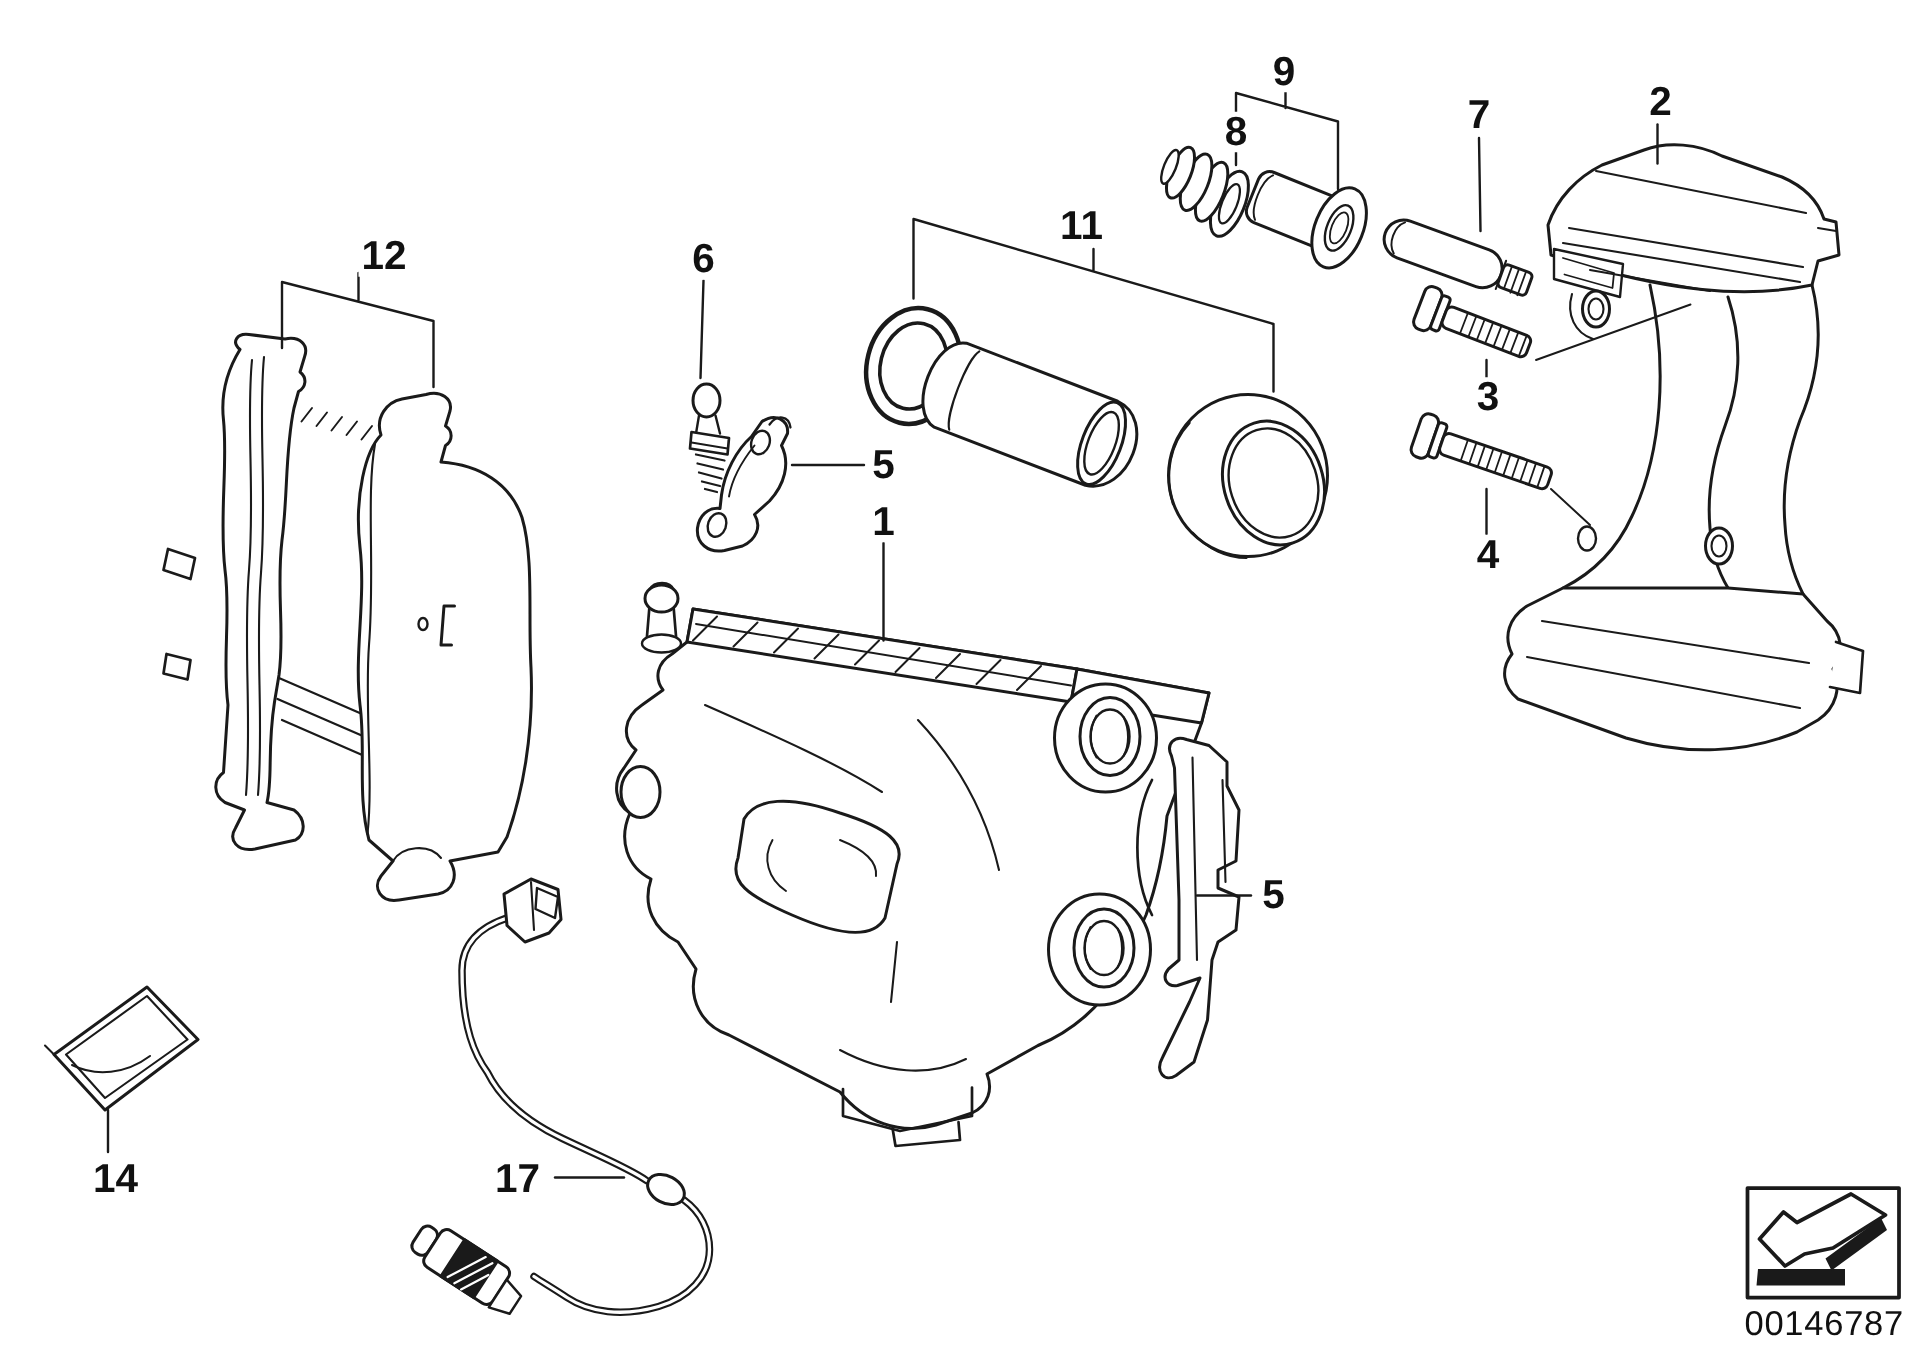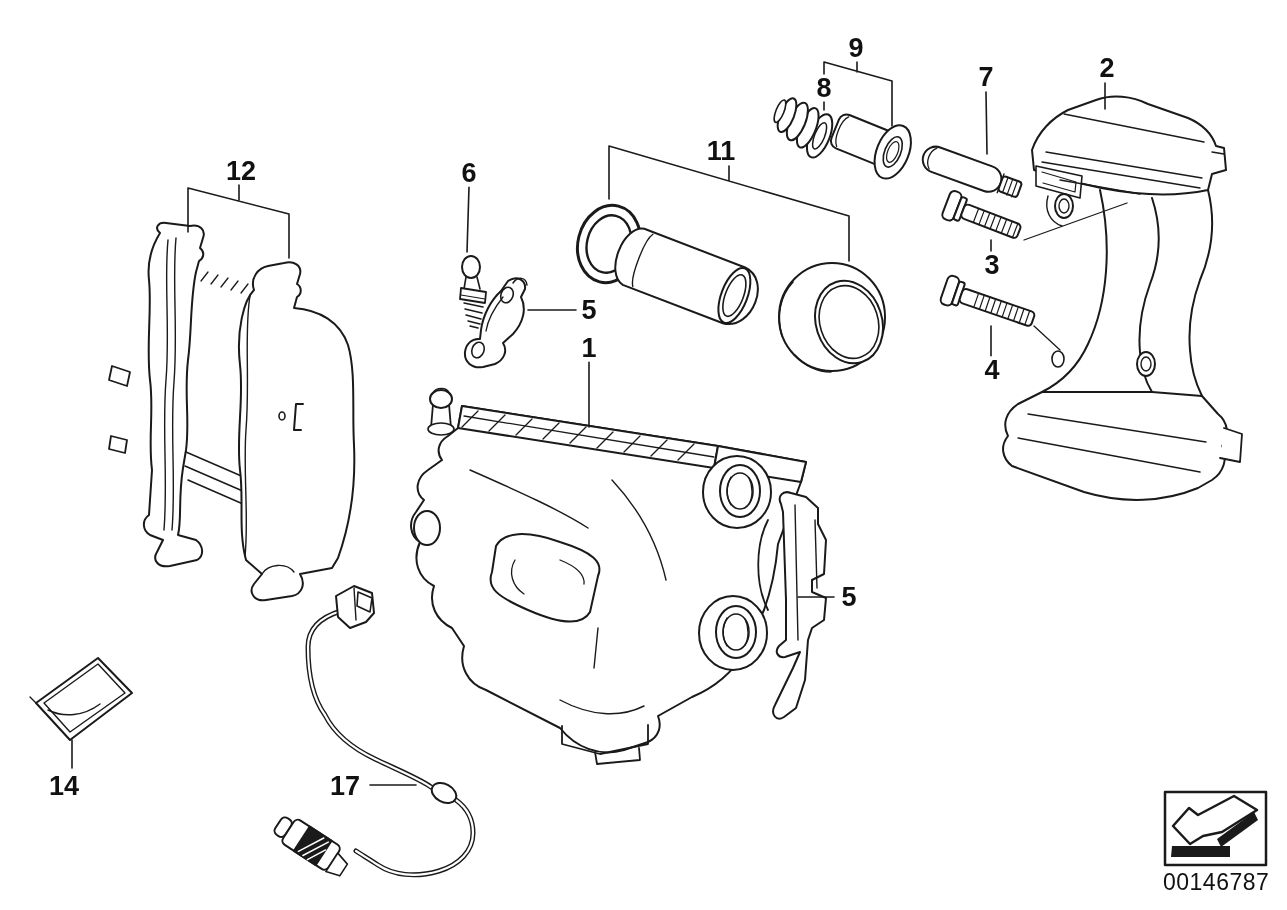--- a/index.html
+++ b/index.html
@@ -330,18 +330,18 @@
   <div class="callout" style="left:1107px;top:68px">2</div>
   <div class="callout" style="left:992px;top:265px">3</div>
   <div class="callout" style="left:992px;top:370px">4</div>
   <div class="callout" style="left:589px;top:310px">5</div>
   <div class="callout" style="left:469px;top:173px">6</div>
   <div class="callout" style="left:986px;top:77px">7</div>
   <div class="callout" style="left:824px;top:88px">8</div>
   <div class="callout" style="left:856px;top:48px">9</div>
   <div class="callout" style="left:849px;top:597px">5</div>
   <div class="callout" style="left:721px;top:151px">11</div>
-  <div class="callout" style="left:241px;top:171px">12</div>
+  <div class="callout" style="left:256px;top:171px">12</div>
   <div class="callout" style="left:345px;top:786px">17</div>
-  <div class="callout" style="left:64px;top:786px">14</div>
+  <div class="callout" style="left:77px;top:786px">14</div>
 
   <div class="drawing-number">00146787</div>
 </div>
 
 </body></html>

